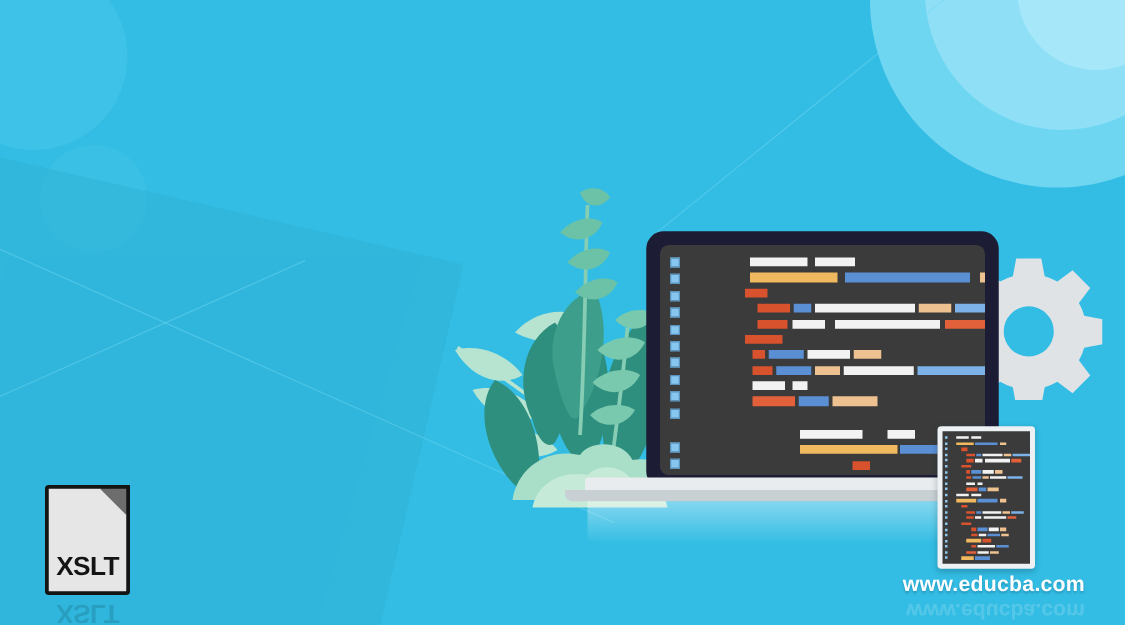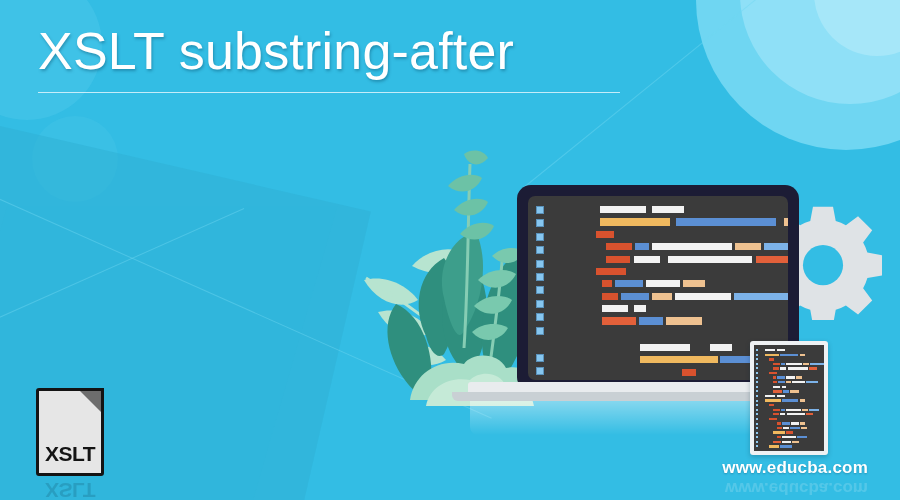--- a/index.html
+++ b/index.html
@@ -176,24 +176,20 @@
   <div class="bg-circle circ-b"></div>
   <div class="bg-circle circ-c"></div>
   <div class="soft-glow glow-1"></div>
   <div class="soft-glow glow-2"></div>
   <div class="diag-poly"></div>
   <div class="diag-poly2"></div>
   <div class="hairline hl-1"></div>
   <div class="hairline hl-2"></div>
   <div class="hairline hl-3"></div>
 
-  <div class="title-wrap">
-    <div class="page-title">XSLT substring-after</div>
-    <div class="title-rule"></div>
-  </div>
 
   <svg class="gear" viewBox="0 0 100 100">
     <path fill="currentColor" d="M58.5 4h-17l-2.3 12.1a35 35 0 0 0-8.6 3.6L20.3 12 8.3 24l7.7 10.3a35 35 0 0 0-3.6 8.6L0 45.2v17l12.4 2.3a35 35 0 0 0 3.6 8.6L8.3 83.4l12 12 10.3-7.7a35 35 0 0 0 8.6 3.6L41.5 104h17l2.3-12.7a35 35 0 0 0 8.6-3.6l10.3 7.7 12-12-7.7-10.3a35 35 0 0 0 3.6-8.6L100 62.2v-17l-12.4-2.3a35 35 0 0 0-3.6-8.6L91.7 24l-12-12-10.3 7.7a35 35 0 0 0-8.6-3.6L58.5 4z"></path>
     <circle cx="50" cy="53.5" r="17" fill="#33bde4"></circle>
   </svg>
 
   <svg class="plant" viewBox="0 0 220 262">
 
     <g fill="#b7e4d0">
       <path d="M12 132 C34 126 56 138 66 152 C50 162 26 156 12 132 Z"></path>

